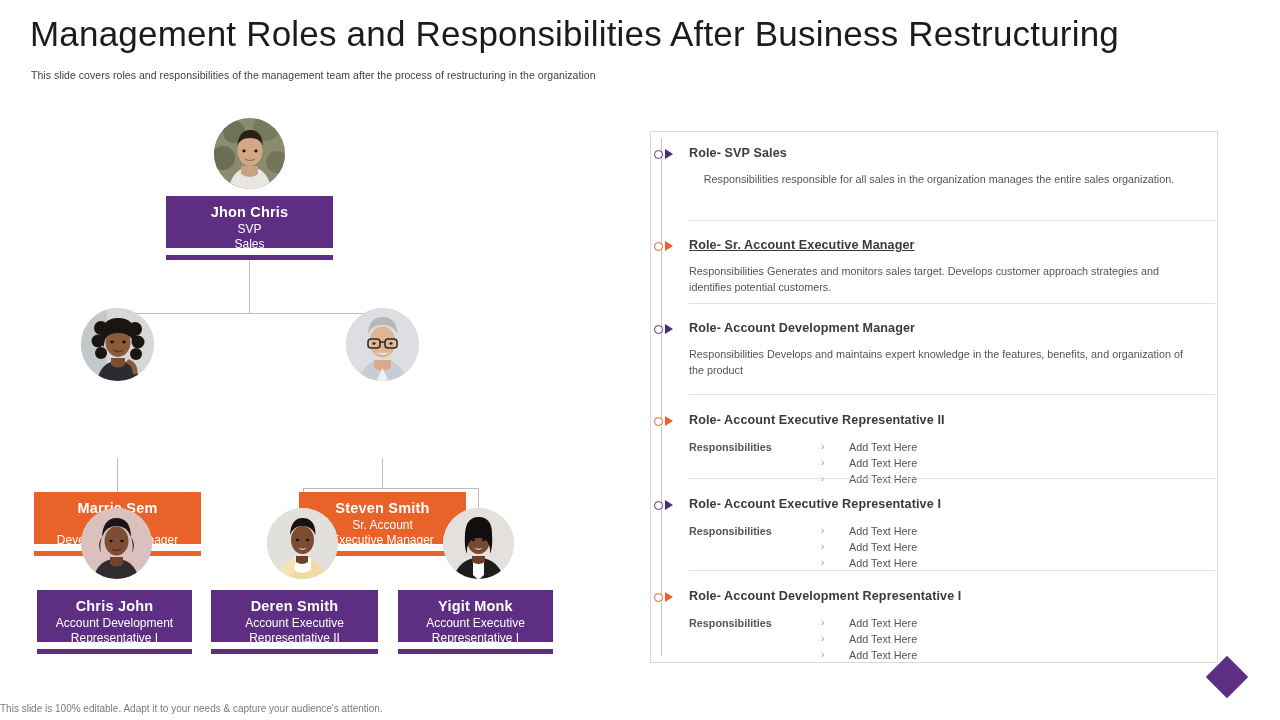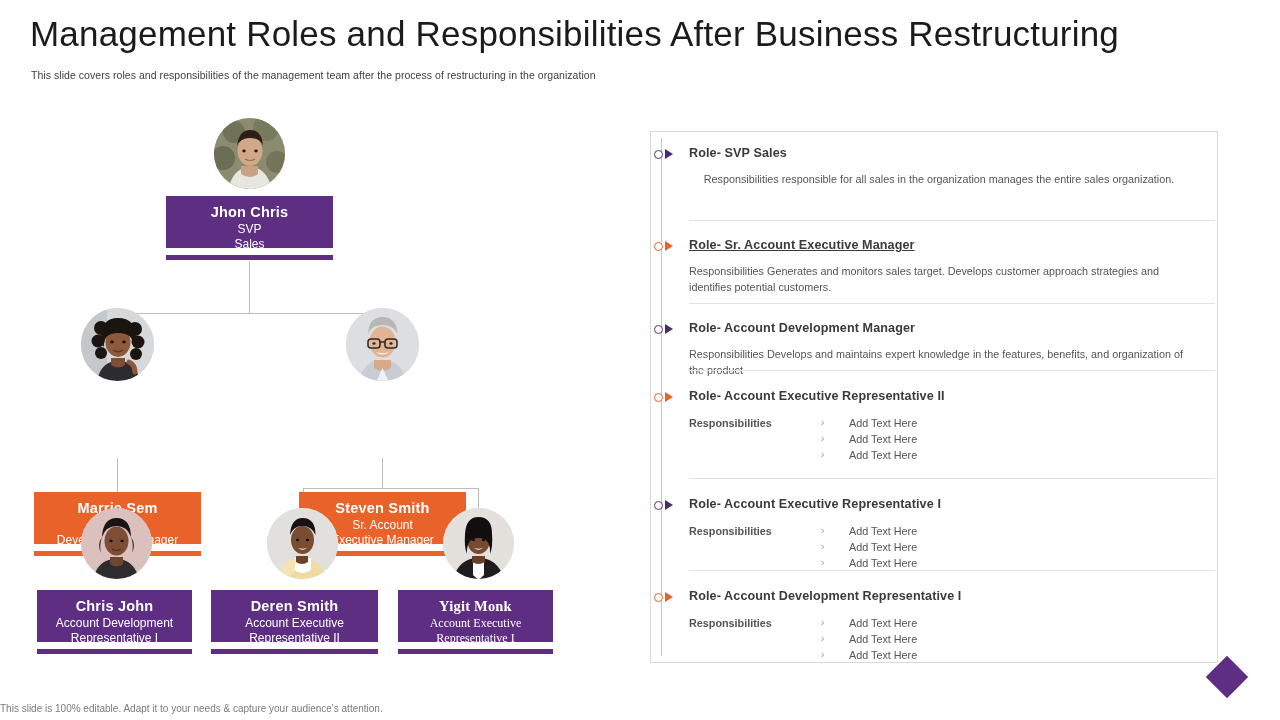--- a/index.html
+++ b/index.html
@@ -270,21 +270,21 @@
           <path d="M10 71 q6-21 25.5-21 q19.5 0 25.5 21 z" fill="#1e1c1d"></path>
           <path d="M30 49 h11 v18 l-5.5 5 l-5.5-5 z" fill="#ffffff"></path>
           <path d="M29 48 h13 v6 q-6.5 4 -13 0 z" fill="#68402a"></path>
           <ellipse cx="35.5" cy="32" rx="11.5" ry="14" fill="#764a30"></ellipse>
           <path d="M22 26 q1-17 13.5-17 q13.5 0 13.5 17 q1 13 -2 20 q1-16-11.5-16 q-12.5 0-11.5 16 q-3-7-2-20z" fill="#120d0e"></path>
           <ellipse cx="30.5" cy="32" rx="1.6" ry="1.3" fill="#120d0b"></ellipse>
           <ellipse cx="40.5" cy="32" rx="1.6" ry="1.3" fill="#120d0b"></ellipse>
           <path d="M31 40 q4.5 3.5 9 0 q-4.5 1.5-9 0z" fill="#fff"></path>
         </svg>
       </div>
-      <div class="card purple" style="left:398px;top:490px;width:155px;height:52px;font-family:Liberation Serif, serif;">
+      <div class="card purple" style="left:398px;top:490px;width:155px;height:52px;">
         <div class="nm">Yigit Monk</div>
         <div class="rl">Account Executive</div>
         <div class="rl">Representative I</div>
       </div>
       <div class="underbar purple" style="left:398px;top:549px;width:155px;"></div>
     </div>
 
   </div>
 
   <div class="panel">
@@ -312,21 +312,21 @@
     <div class="rowitem" style="top:171px;height:83px;">
       <div class="sep"></div>
       <div class="bullet" style="top:20px;">
         <span class="ring"></span>
         <span class="tri"></span>
       </div>
       <div class="roletitle" style="top:18px;">Role- Account Development Manager</div>
       <div class="respblock" style="top:44px;">Responsibilities Develops  and  maintains  expert  knowledge  in the features,  benefits, and  organization  of the product</div>
     </div>
 
-    <div class="rowitem" style="top:238px;height:92px;">
+    <div class="rowitem" style="top:262px;height:92px;">
       <div class="sep"></div>
       <div class="bullet orange" style="top:21px;">
         <span class="ring"></span>
         <span class="tri"></span>
       </div>
       <div class="roletitle" style="top:19px;">Role- Account Executive Representative II</div>
       <div class="resplabel" style="top:47px;">Responsibilities</div>
       <div class="addlist" style="top:45px;">
         <div class="li"><span class="chev">›</span><span>Add Text Here</span></div>
         <div class="li"><span class="chev">›</span><span>Add Text Here</span></div>

